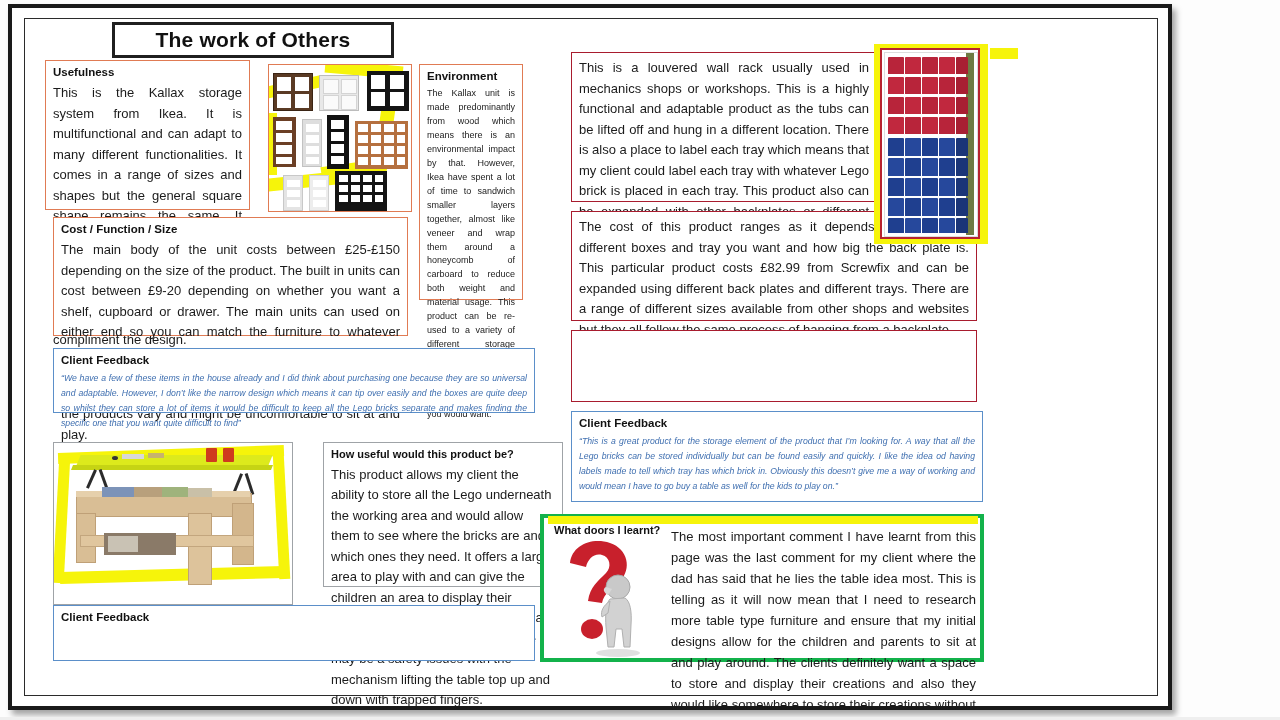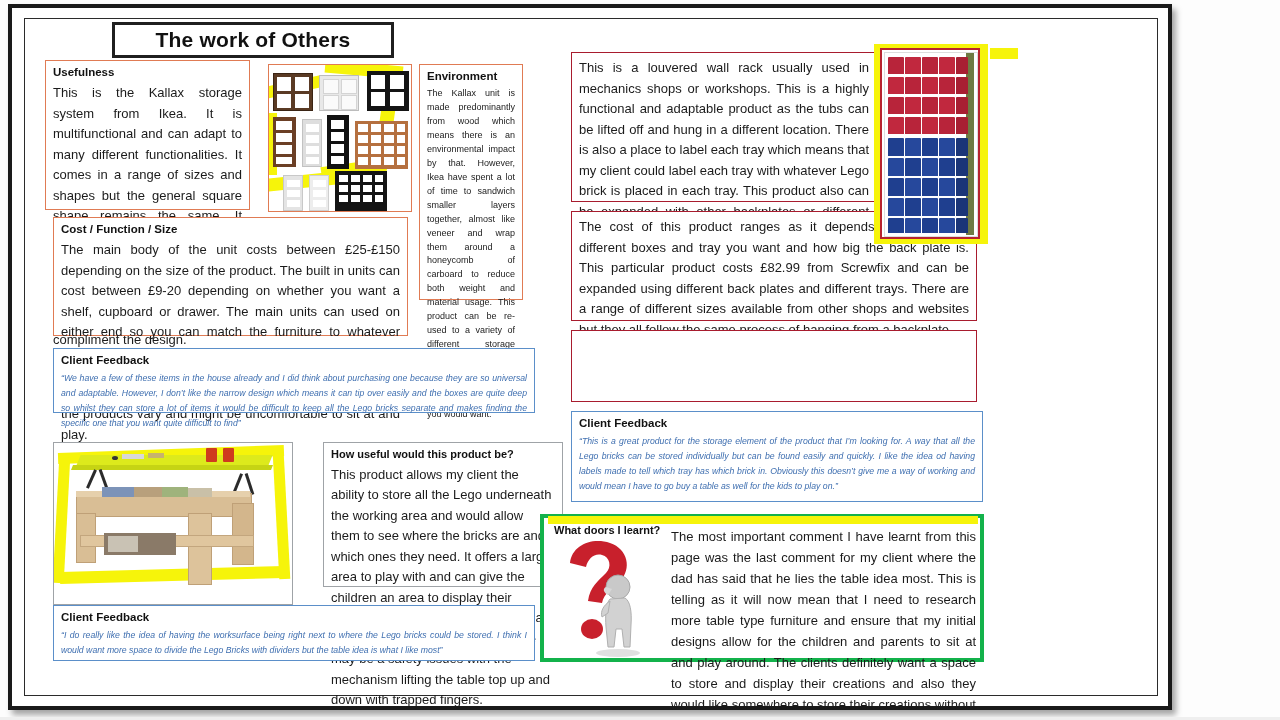--- a/index.html
+++ b/index.html
@@ -248,21 +248,20 @@
       <div style="position:absolute;left:54px;top:93px;width:30px;height:16px;background:#c9c2b4;"></div>
     </div>
 
     <div class="box grayb pad" style="left:283px;top:434px;width:240px;height:145px;margin-left:28px;">
       <div class="hd" style="font-size:11px;">How useful would this product be?</div>
       <div class="bd" style="text-align:left;">This product allows my client the ability to store all the Lego underneath the working area and would allow them to see where the bricks are and which ones they need. It offers a large area to play with and can give the children an area to display their creations and Mini-Figures underneath  the table on the bottom shelf. There may be a safety issues with the mechanism lifting the table top up and down with trapped fingers.</div>
     </div>
 
     <div class="box blueb pad" style="left:41px;top:597px;width:482px;height:56px;">
       <div class="hd">Client Feedback</div>
-      <div class="fb-text">“I do really like the idea of having the worksurface being right next to where the Lego bricks could be stored. I think I would want more space to divide the Lego Bricks with dividers but the table idea is what I like most”</div>
     </div>
 
     <div class="box crimson pad" style="left:559px;top:44px;width:306px;height:150px;">
       <div class="bd">This is a louvered wall rack usually used in mechanics shops or workshops. This is a highly functional and adaptable product as the tubs can be lifted off and hung in a different location. There is also a place to label each tray which means that my client could label each tray with whatever Lego brick is placed in each tray. This product also can be expanded with other backplates or different sized boxes. The boxes come in a range of colours which means that my client could use the colours as a storage identification system.</div>
     </div>
 
     <div class="rackhl"></div>
     <div class="rack">
       <div style="position:absolute;left:2px;top:2px;width:92px;height:183px;background:#fff;border:1px solid #ddd;"></div>
 

